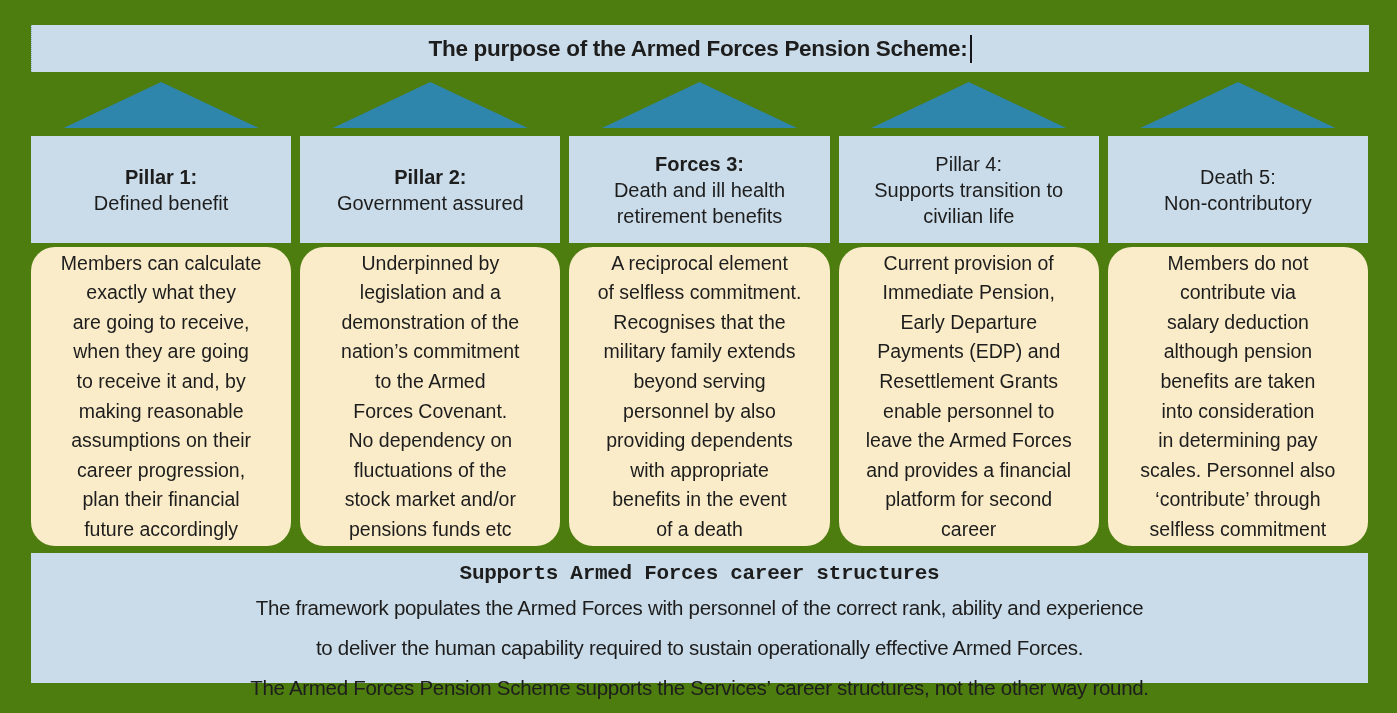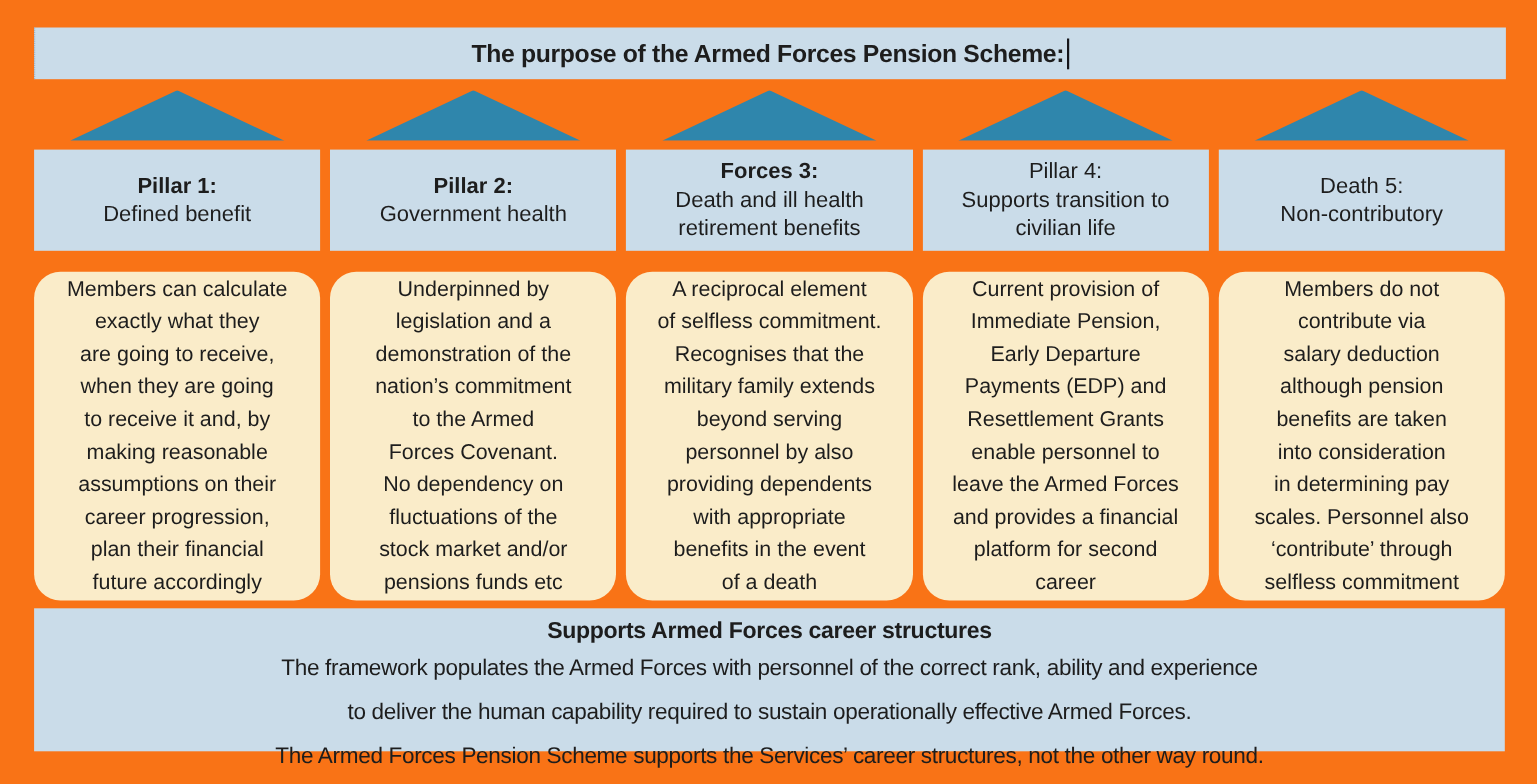--- a/index.html
+++ b/index.html
@@ -3,21 +3,21 @@
 <meta charset="utf-8">
 <style>
   :root{
     --panel-blue:#CADCE9;
     --body-cream:#FAECC9;
     --arrow-teal:#2F86AC;
     --text-dark:#1D1D1D;
   }
   html,body{margin:0;padding:0;background:#ffffff;}
   .canvas{
-    position:relative;width:1397px;height:713px;background:#f97316;overflow:hidden;
+    position:relative;width:1397px;height:713px;background:#4d7c0f;overflow:hidden;
     font-family:"Liberation Sans", sans-serif;color:var(--text-dark,#1D1D1D);
   }
   .row{position:absolute;left:31px;width:1337px;display:flex;gap:9px;}
   .title-bar{
     position:absolute;left:31px;top:25px;width:1337px;height:47px;
     background:var(--panel-blue,#CADCE9);
     border-left:1px dotted #93aec6;
     display:flex;align-items:center;justify-content:center;
     font-size:22.5px;font-weight:bold;letter-spacing:-0.3px;
   }
@@ -25,41 +25,41 @@
   .caret{
     display:inline-block;width:2px;height:28px;background:#15151a;
     margin-left:3px;vertical-align:-6px;
   }
   .arrow-row{top:81px;height:47px;}
   .arrow-cell{flex:1;display:flex;justify-content:center;align-items:flex-end;}
   .arrow{
     width:195px;height:46px;background:var(--arrow-teal,#2F86AC);
     clip-path:polygon(50% 0,100% 100%,0 100%);
   }
-  .header-row{top:136px;height:92px;justify-content:flex-end;}
+  .header-row{top:136px;height:107px;}
   .header-box{
     flex:1;background:var(--panel-blue,#CADCE9);
     display:flex;flex-direction:column;align-items:center;justify-content:center;
     text-align:center;font-size:20px;line-height:26px;white-space:pre-line;
   }
   .header-box .heading{font-weight:bold;}
   .header-box.light .heading{font-weight:normal;}
   .body-row{top:247px;height:299px;}
   .body-box{
     flex:1;background:var(--body-cream,#FAECC9);
     display:flex;align-items:center;justify-content:center;
     text-align:center;font-size:19.5px;line-height:29.6px;white-space:pre-line;border-radius:24px;
   }
   .footer{
     position:absolute;left:31px;top:553px;width:1337px;height:130px;
     background:var(--panel-blue,#CADCE9);
     text-align:center;box-sizing:border-box;padding-top:6px;
     letter-spacing:-0.3px;
   }
-  .footer .f-heading{font-size:21px;font-weight:bold;line-height:29px;}
+  .footer .f-heading{font-size:21px;font-weight:bold;line-height:29px;font-family:Liberation Mono, monospace;}
   .footer .f-body{font-size:20.5px;line-height:40px;white-space:pre-line;}
 </style>
 </head>
 <body>
 
 <div class="canvas">
 
   <div class="title-bar">
     <span>The purpose of the Armed Forces Pension Scheme: </span>
       <span class="caret"></span>
@@ -83,21 +83,21 @@
       </div>
   </div>
 
   <div class="row header-row">
     <div class="header-box">
       <span class="heading">Pillar 1:</span>
       <span class="subtitle">Defined benefit</span>
     </div>
     <div class="header-box">
       <span class="heading">Pillar 2:</span>
-      <span class="subtitle">Government health</span>
+      <span class="subtitle">Government assured</span>
     </div>
     <div class="header-box">
       <span class="heading">Forces 3:</span>
       <span class="subtitle">Death and ill health
 retirement benefits</span>
     </div>
     <div class="header-box light">
       <span class="heading">Pillar 4:</span>
       <span class="subtitle">Supports transition to
 civilian life</span>

